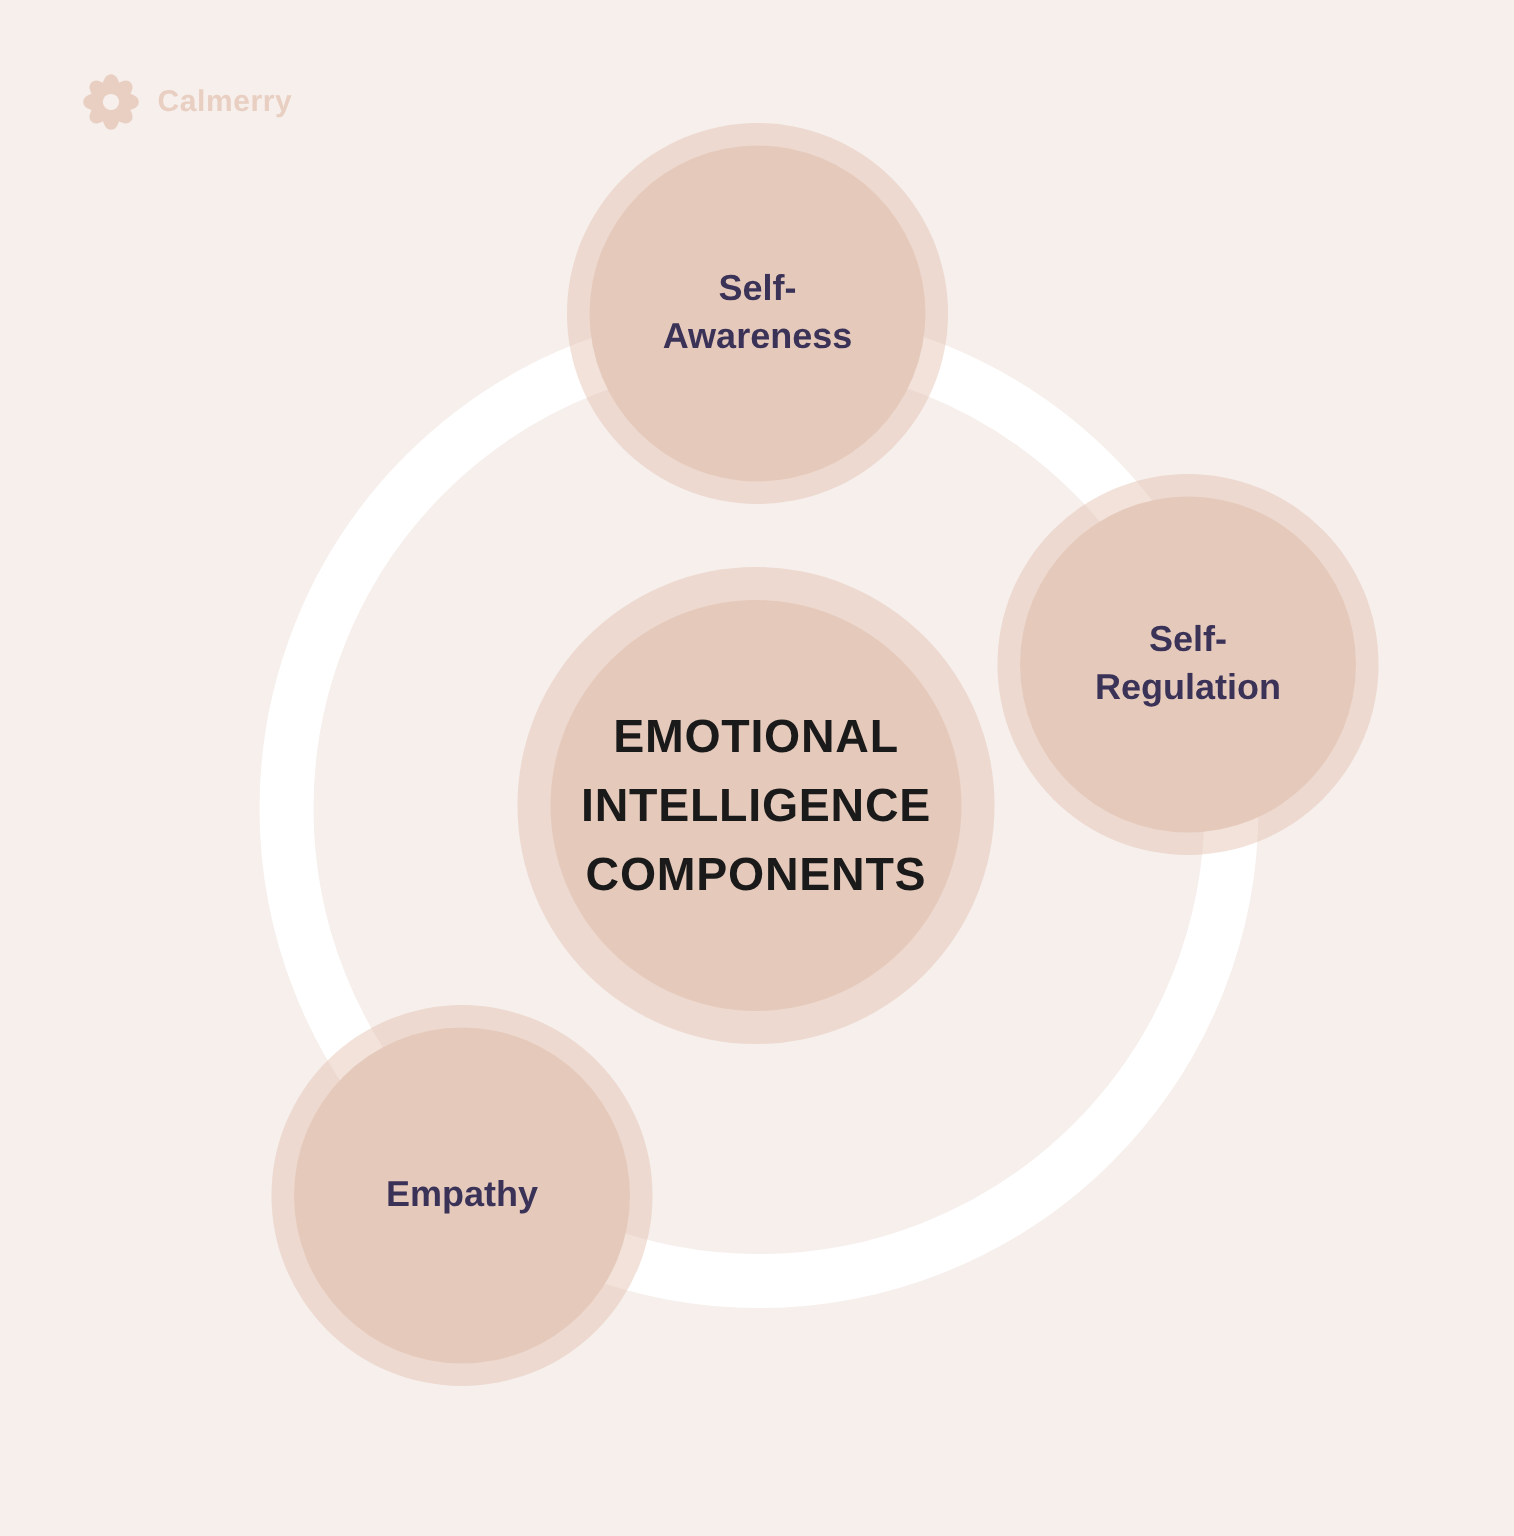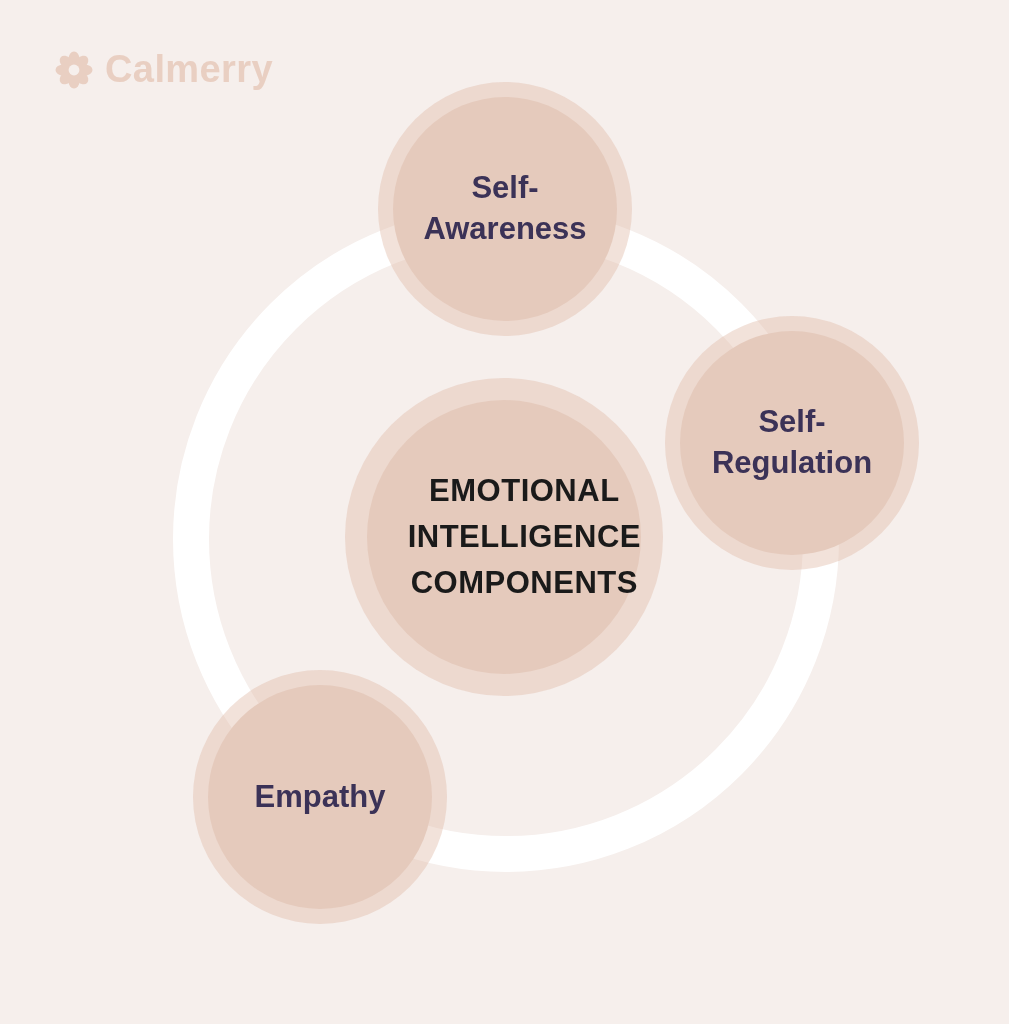--- a/index.html
+++ b/index.html
@@ -24,53 +24,53 @@
     background:var(--background);
   }
   
   .logo{
     position:absolute;left:54px;top:48px;
     display:flex;align-items:center;gap:11px;
     color:var(--brand);
   }
   .logo svg{display:block;}
   .brand-name{
-    font-size:38px;font-weight:700;letter-spacing:0.4px;
+    font-size:20px;font-weight:700;letter-spacing:0.4px;
   }
   
   .ring-svg{position:absolute;left:0;top:0;}
   
   .node{
     position:absolute;border-radius:50%;
     background:var(--circle-fill);
     box-shadow:0 0 0 15px var(--halo);
     display:flex;align-items:center;justify-content:center;
     text-align:center;
   }
   .node.sat{width:224px;height:224px;}
   .node.hub{width:274px;height:274px;box-shadow:0 0 0 22px var(--halo);}
   .label{
     white-space:pre-line;
     font-weight:700;
-    font-size:31px;
+    font-size:24px;
     line-height:1.32;
     color:var(--node-text);
   }
   .hub .label{
     color:var(--center-text);
     font-size:31px;
     line-height:1.48;
     letter-spacing:0.5px;
   }
   
-  .pos-hub{left:367px;top:400px;justify-content:flex-end;}
+  .pos-hub{left:367px;top:400px;}
   .pos-self-awareness{left:393px;top:97px;}
   .pos-self-regulation{left:680px;top:331px;}
   .pos-motivation{left:585px;top:685px;}
-  .pos-empathy{left:208px;top:685px;}
+  .pos-empathy{left:196px;top:685px;}
   .pos-social-skills{left:107px;top:332px;}
 </style>
 </head>
 <body>
 
 <div class="canvas">
 
   <svg class="ring-svg" width="1009" height="1024" viewBox="0 0 1009 1024" aria-hidden="true">
     <circle cx="506" cy="539" r="315" fill="none" stroke="var(--ring)" stroke-width="36"></circle>
   </svg>

